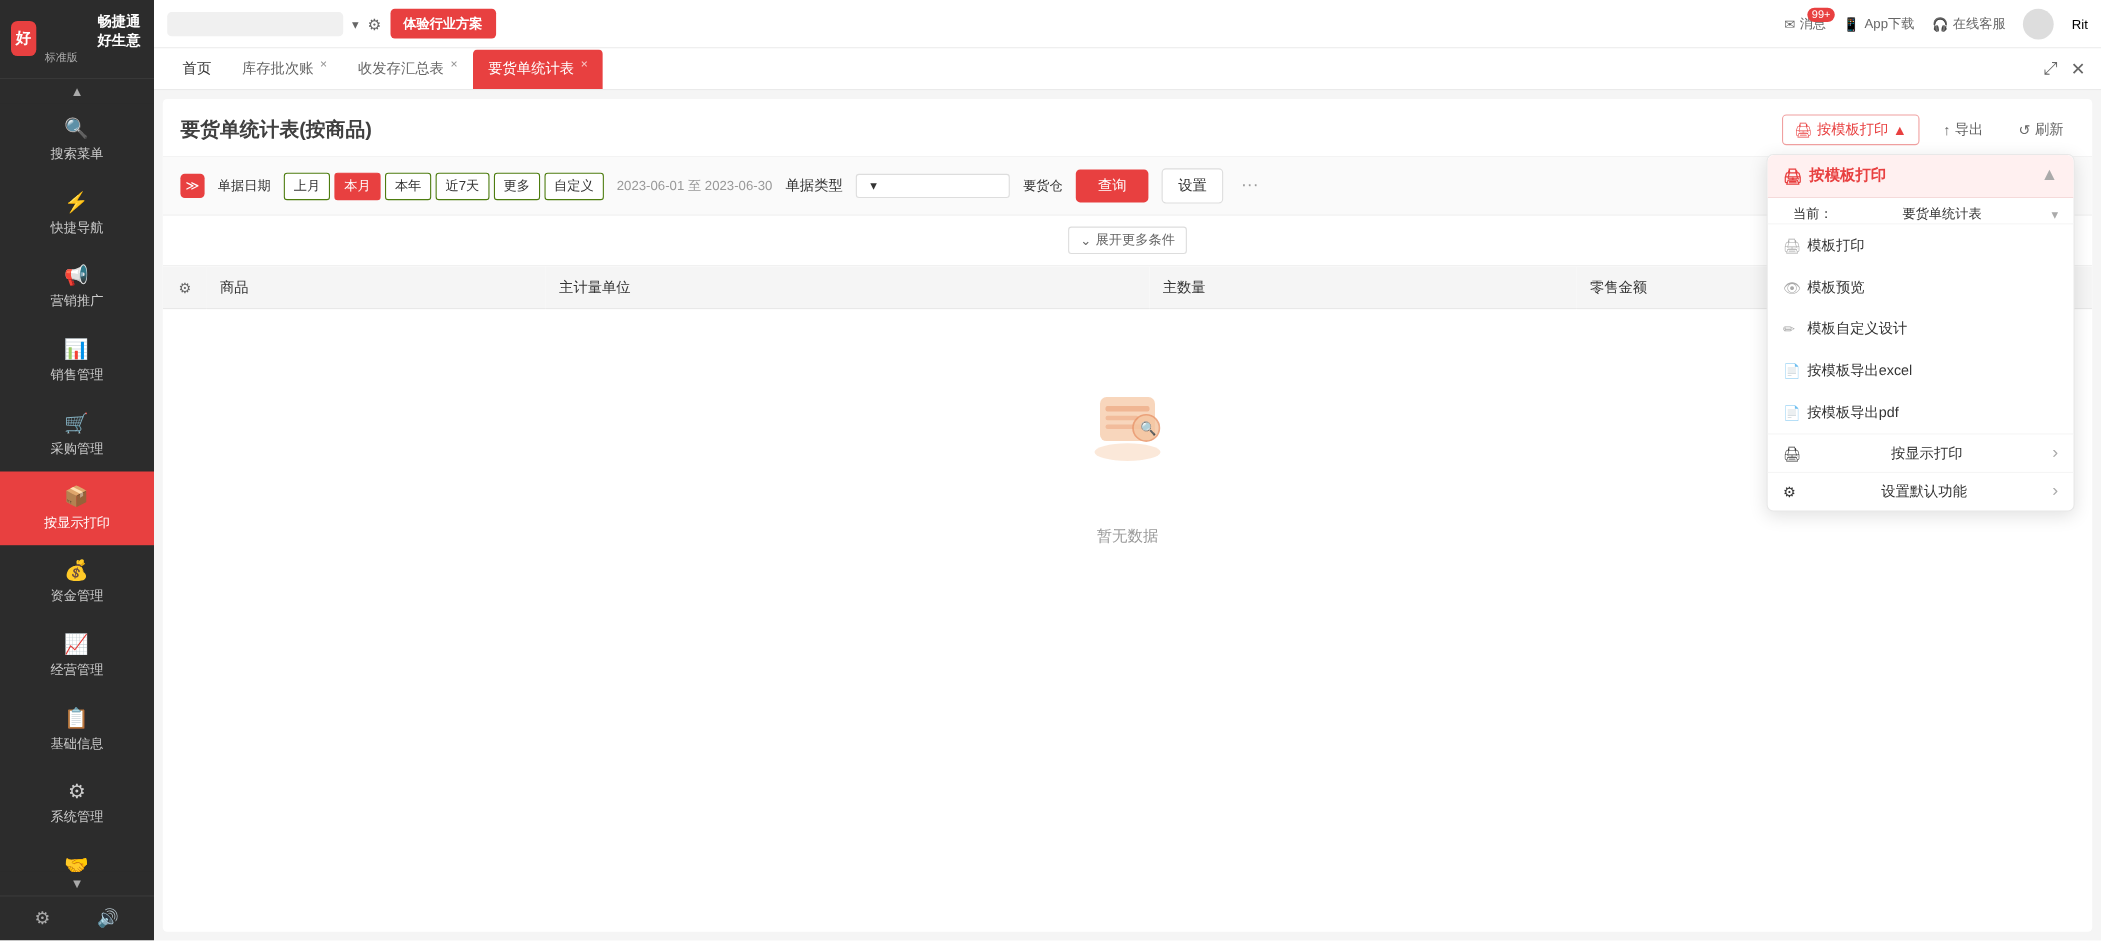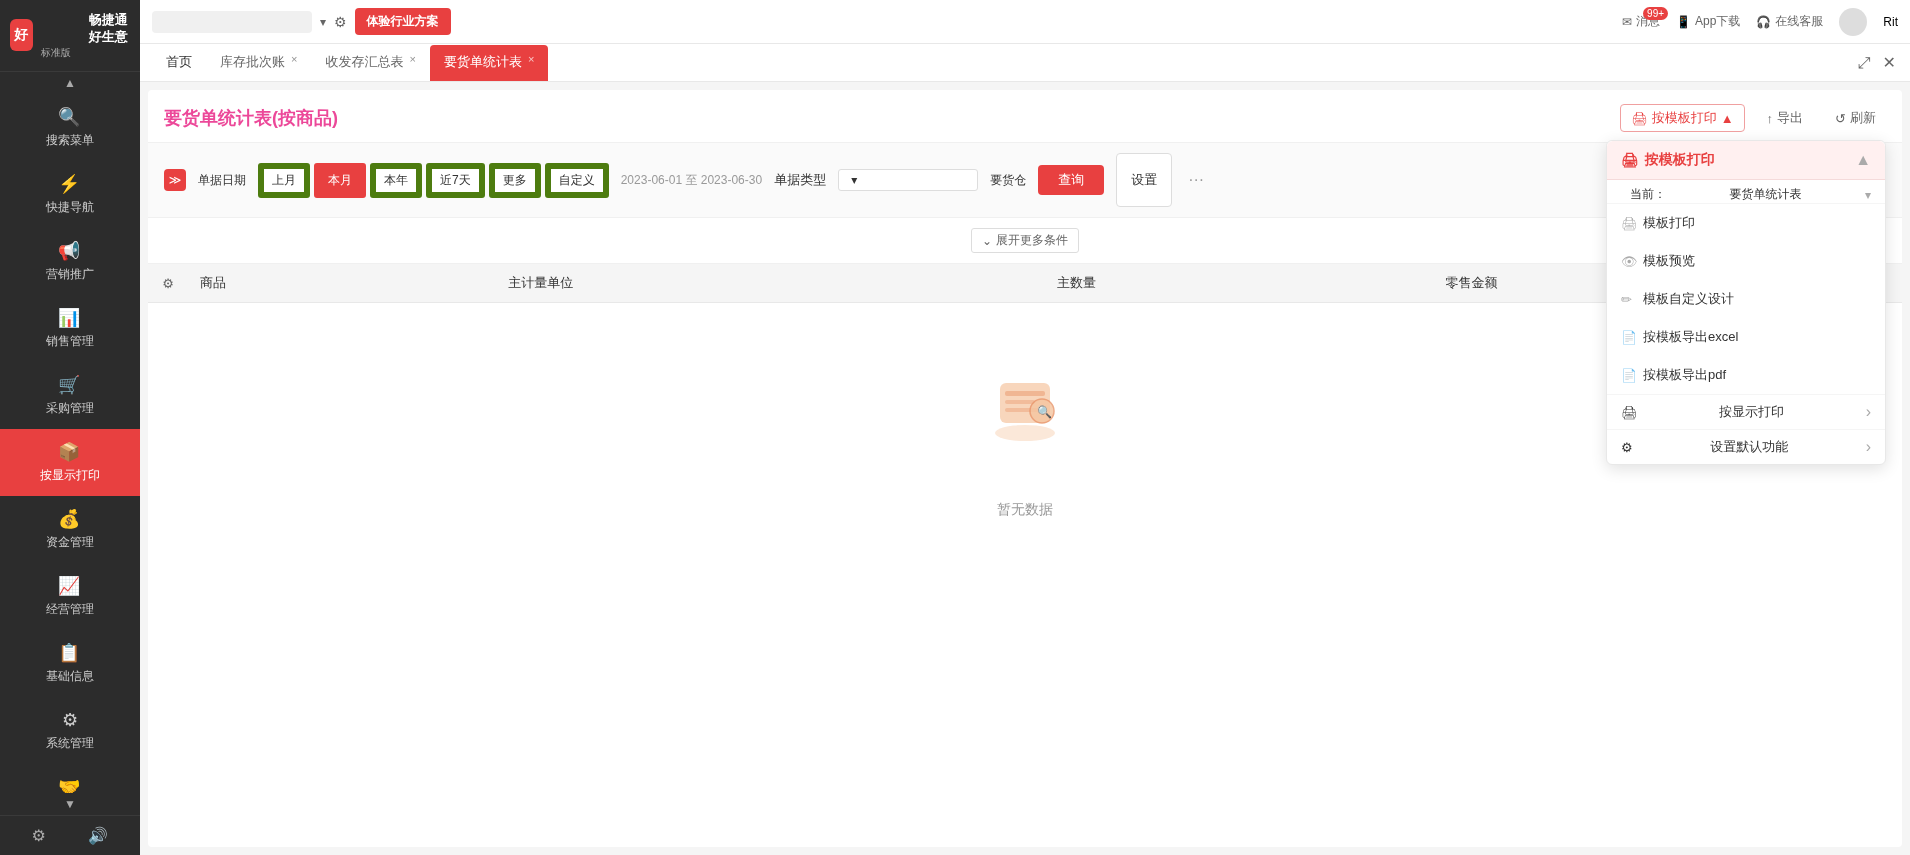--- a/index.html
+++ b/index.html
@@ -205,21 +205,21 @@
     .page-header {
       padding: 14px 16px 10px;
       border-bottom: 1px solid #f0f0f0;
       display: flex;
       align-items: center;
       justify-content: space-between;
     }
     .page-title {
       font-size: 18px;
       font-weight: bold;
-      color: #ec4899;
+      color: #404040;
     }
     .page-header-actions {
       display: flex;
       align-items: center;
       gap: 12px;
     }
     .btn-print {
       display: flex; align-items: center; gap: 4px;
       font-size: 13px; color: #e84040; cursor: pointer;
       border: 1px solid #f0a0a0; border-radius: 4px;
@@ -254,21 +254,21 @@
       width: 22px; height: 22px;
       cursor: pointer;
       font-size: 12px;
       display: flex; align-items: center; justify-content: center;
     }
     .filter-label { font-size: 12px; color: #333; font-family: Liberation Serif, serif; }
     .date-btns { display: flex; align-items: center; gap: 4px; }
     .date-btn {
       padding: 3px 8px;
       font-size: 12px;
-      border: 6px solid #4d7c0f;
+      border: 1px solid #4d7c0f;
       background: white;
       border-radius: 3px;
       cursor: pointer;
       color: #333;
     }
     .date-btn.active {
       background: #e84040;
       color: white;
       border-color: #e84040;
     }
@@ -335,21 +335,21 @@
       border: none;
       border-radius: 4px;
       padding: 6px 20px;
       font-size: 13px;
       cursor: pointer;
     }
     .btn-settings {
       border: 1px solid #ddd;
       background: white;
       border-radius: 4px;
-      padding: 17px 14px;
+      padding: 6px 14px;
       font-size: 13px;
       cursor: pointer;
       color: #333;
     }
 
     
     .print-dropdown {
       position: absolute;
       top: 50px;
       right: 16px;

